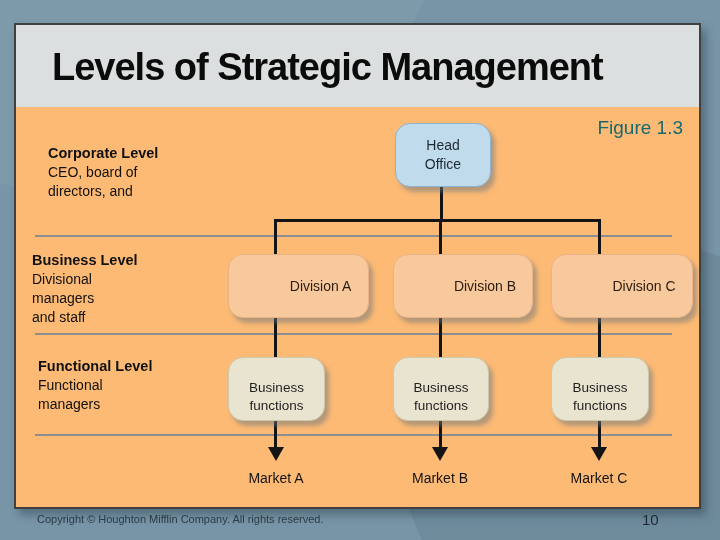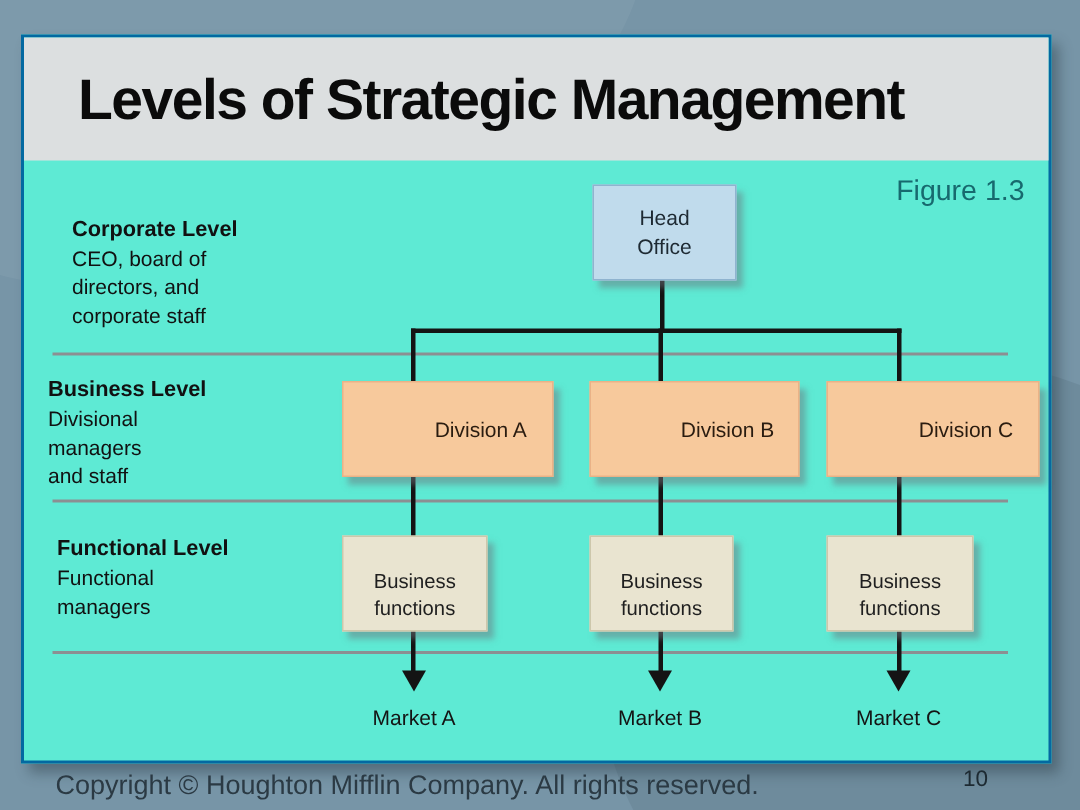--- a/index.html
+++ b/index.html
@@ -2,22 +2,22 @@
 <html><head>
 <meta charset="utf-8">
 <style>
   html,body{margin:0;padding:0;}
   body{font-family:"Liberation Sans","DejaVu Sans",sans-serif;}
   .stage{position:relative;width:720px;height:540px;background:#7795a7;overflow:hidden;}
   .bg-curve1{position:absolute;left:-120px;top:-160px;width:560px;height:340px;border-radius:50%;
              background:rgba(255,255,255,0.05);transform:rotate(-18deg);}
   .bg-curve2{position:absolute;right:-140px;bottom:-120px;width:460px;height:420px;border-radius:50%;
              background:rgba(55,80,95,0.14);}
-  .panel{position:absolute;left:14px;top:23px;width:683px;height:482px;background:#5eead4;
-         border:2px solid #0369a1;box-shadow:5px 6px 8px rgba(45,62,72,0.45);}
+  .panel{position:absolute;left:14px;top:23px;width:683px;height:482px;background:#fdba74;
+         border:2px solid #404040;box-shadow:5px 6px 8px rgba(45,62,72,0.45);}
   .header-band{position:absolute;left:0;top:0;width:683px;height:82px;background:#dcdfe0;}
   .slide-title{position:absolute;left:36px;top:0;height:82px;line-height:84px;
                font-size:38px;font-weight:700;letter-spacing:-1px;color:#0b0b0b;white-space:nowrap;}
   .figure-label{position:absolute;right:16px;top:92px;font-size:19px;font-weight:400;color:#17696e;}
 
   .level-block{position:absolute;text-align:left;color:#111;}
   .level-name{font-size:14.5px;font-weight:700;line-height:19px;}
   .level-line{font-size:14px;line-height:19px;}
   .lvl-corporate{left:32px;top:119px;width:162px;}
   .lvl-business{left:16px;top:226px;width:160px;}
@@ -30,35 +30,35 @@
   .v-head{left:424px;top:160px;width:3px;height:36px;}
   .h-connector{left:258px;top:194px;width:327px;height:3px;}
   .v-col{top:194px;width:3px;height:229px;}
   .v-a{left:258px;} .v-b{left:423px;} .v-c{left:582px;}
   .arrowhead{position:absolute;top:422px;width:0;height:0;
              border-left:8px solid transparent;border-right:8px solid transparent;
              border-top:14px solid #141414;}
   .ah-a{left:252px;} .ah-b{left:416px;} .ah-c{left:575px;}
 
   .node{position:absolute;display:flex;align-items:center;justify-content:center;
-        text-align:center;border-radius:0;box-shadow:4px 5px 4px rgba(108,118,126,0.5);}
+        text-align:center;border-radius:15px;box-shadow:4px 5px 4px rgba(108,118,126,0.5);}
   .head-office{left:379px;top:98px;width:94px;height:62px;background:#c0dbec;
                border:1px solid #8fb3cf;font-size:14px;color:#1e2a33;}
   .head-office .wrap{width:56px;line-height:19px;}
   .division{top:229px;height:62px;background:#f7c99c;border:1px solid #eab287;
             font-size:14px;color:#2a1c10;padding-left:44px;}
   .func{top:332px;height:62px;background:#e9e4d0;border:1px solid #cdc7ab;
         font-size:13.5px;color:#1f1f1f;}
   .func .wrap{width:70px;line-height:18px;margin-top:15px;}
   .col-a{left:212px;width:95px;} .col-b{left:377px;width:94px;justify-content:center;} .col-c{left:535px;width:96px;}
 
   .market{position:absolute;top:445px;width:100px;text-align:center;font-size:14px;color:#141414;}
   .mk-a{left:210px;} .mk-b{left:374px;} .mk-c{left:533px;}
 
-  .footer-copyright{position:absolute;left:37px;top:513px;font-size:18px;color:#2b3a44;}
+  .footer-copyright{position:absolute;left:37px;top:513px;font-size:11px;color:#2b3a44;}
   .footer-page{position:absolute;right:28px;top:511px;width:50px;text-align:left;
                font-size:15px;color:#1d2a32;}
 </style>
 </head>
 <body>
 
 <div class="stage">
   <div class="bg-curve1"></div>
   <div class="bg-curve2"></div>
 
@@ -66,21 +66,20 @@
     <div class="header-band">
       <div class="slide-title">Levels of Strategic Management</div>
     </div>
 
     <div class="figure-label">Figure 1.3</div>
 
     <div class="level-block lvl-corporate">
       <div class="level-name">Corporate Level</div>
       <div class="level-line">CEO, board of</div>
       <div class="level-line">directors, and</div>
-      <div class="level-line">corporate staff</div>
     </div>
     <div class="level-block lvl-business">
       <div class="level-name">Business Level</div>
       <div class="level-line">Divisional</div>
       <div class="level-line">managers</div>
       <div class="level-line">and staff</div>
     </div>
     <div class="level-block lvl-functional">
       <div class="level-name">Functional Level</div>
       <div class="level-line">Functional</div>

